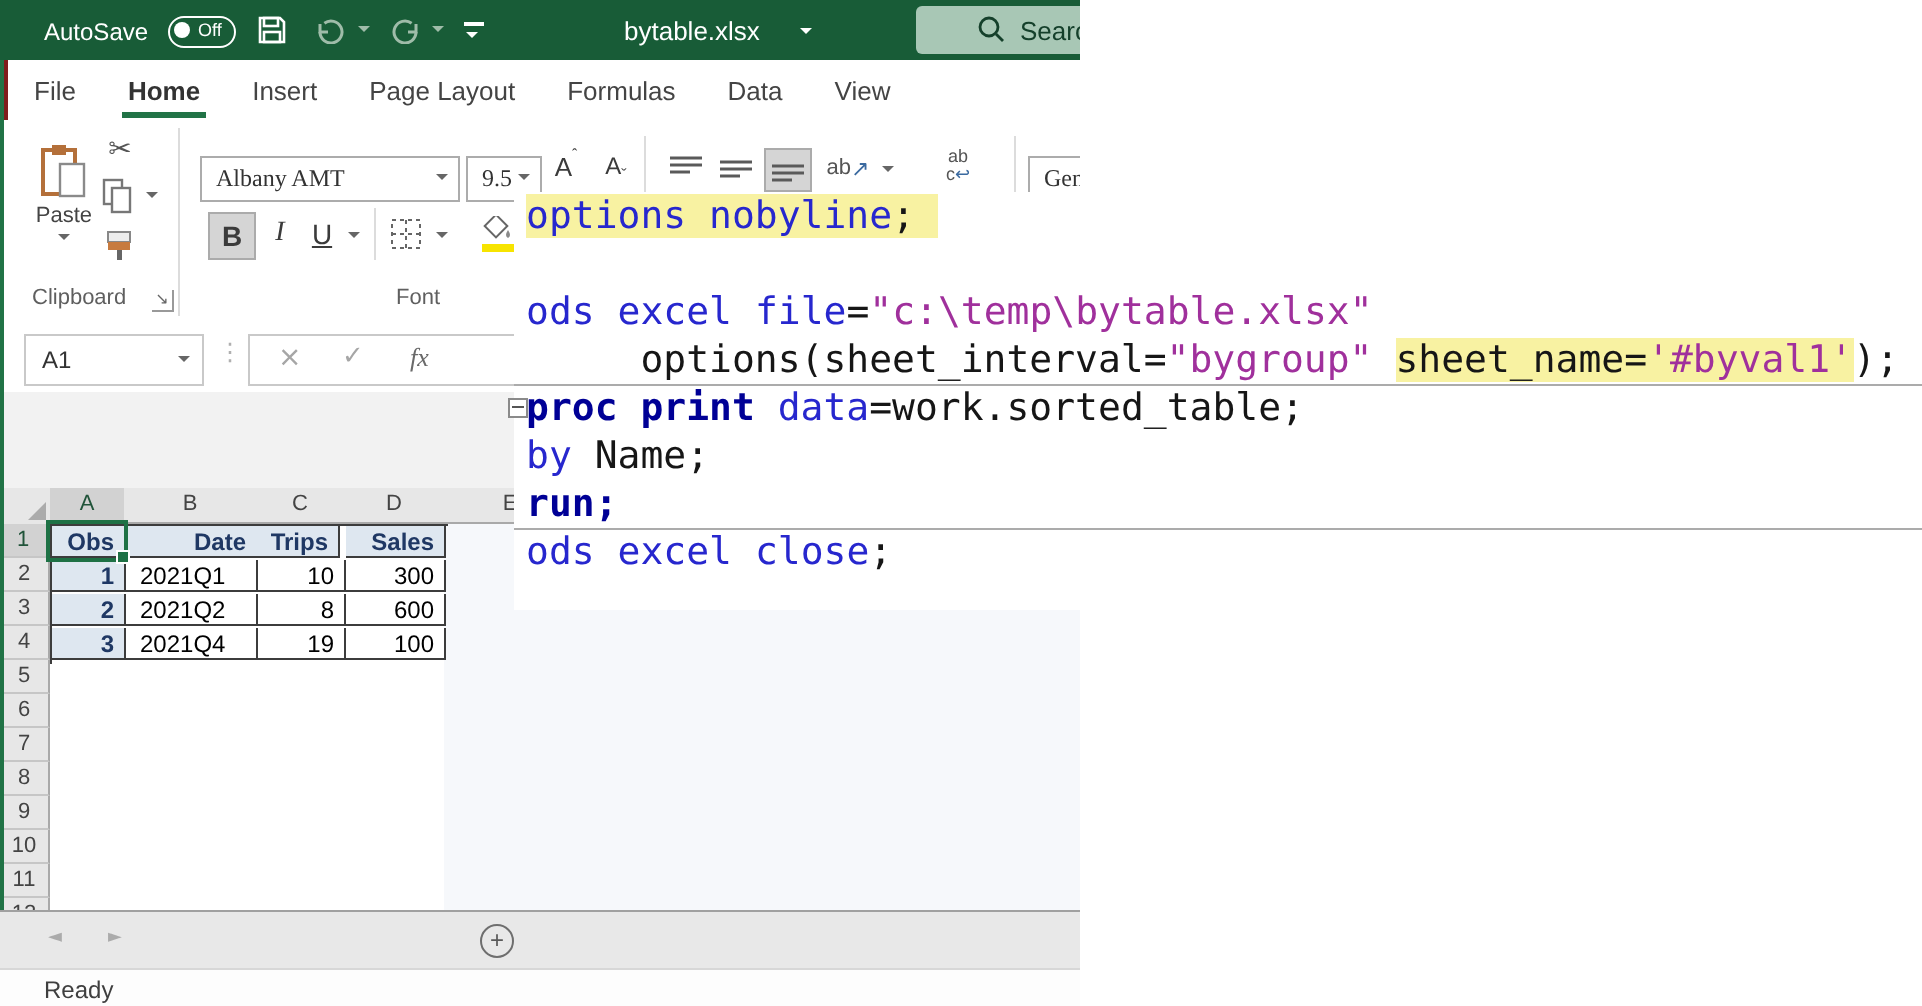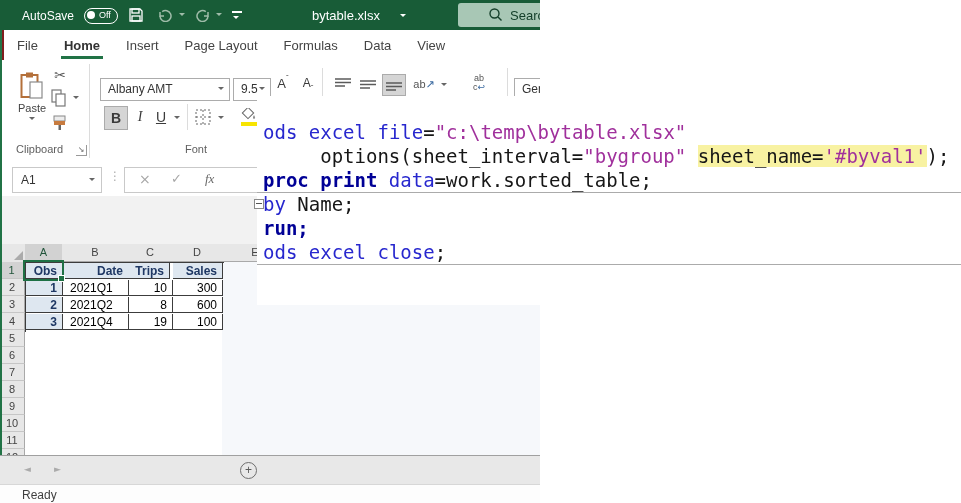--- a/index.html
+++ b/index.html
@@ -32,21 +32,21 @@
   .rtab.active::after{content:"";position:absolute;left:10px;right:10px;bottom:1px;height:3px;background:#217346;}
 
   
   .ribbon{position:absolute;left:0;top:60px;width:540px;height:101px;background:#fff;}
   .vsep{position:absolute;top:4px;width:1px;height:94px;background:#DCDCDC;}
   .vsep.short{height:34px;}
   .grp-label{position:absolute;font-size:11px;color:#5f5f5f;}
   .launch{position:absolute;width:10px;height:10px;border:1px solid #999;border-top:none;border-left:none;font-size:8px;color:#666;line-height:9px;text-align:center;}
   .btn{position:absolute;display:flex;align-items:center;justify-content:center;color:#3b3b3b;}
   .pressed{background:#D5D5D5;border:1px solid #ABABAB;}
-  .combo{position:absolute;height:21px;background:#fff;border:1px solid #ACACAC;font-size:12px;color:#333;overflow:hidden;}
+  .combo{position:absolute;height:21px;background:#fff;border:1px solid #ACACAC;font-size:12px;color:#333;overflow:hidden;font-family:Liberation Serif, serif;}
   .combo .cv{position:absolute;left:7px;top:3px;white-space:nowrap;}
   .combo .cc{position:absolute;right:5px;top:8px;}
   .fontbtn{font-size:14px;}
   .aico{width:22px;height:20px;}
 
   
   .fb-row{position:absolute;left:0;top:161px;width:540px;height:35px;background:#fff;}
   .namebox{position:absolute;left:12px;top:6px;width:88px;height:24px;border:1px solid #C9C9C9;background:#fff;}
   .namebox .nv{position:absolute;left:8px;top:5px;font-size:12px;color:#333;}
   .namebox .cc{position:absolute;right:6px;top:10px;}
@@ -218,21 +218,21 @@
         </svg>
       </div>
       <span class="caret sm gray" style="position:absolute;left:218px;top:56px"></span>
       <div class="btn" style="left:238px;top:45px;width:22px;height:24px;flex-direction:column">
         <svg width="18" height="13" viewBox="0 0 18 13">
           <rect x="4" y="1" width="8" height="8" transform="rotate(45 8 5)" fill="#fff" stroke="#666"></rect>
           <path d="M14 7 q2 3 0 4 q-2 -1 0 -4" fill="#8a8a8a"></path>
         </svg>
         <span style="width:16px;height:4px;background:#F7E400;margin-top:1px"></span>
       </div>
-      <span class="grp-label" style="left:185px;top:83px">Font</span>
+      <span class="grp-label" style="left:198px;top:83px">Font</span>
 
       <div class="btn" style="left:272px;top:13px;width:22px;height:20px;font-size:13px">A<span style="font-size:8px;position:relative;top:-6px">ˆ</span></div>
       <div class="btn" style="left:297px;top:13px;width:22px;height:20px;font-size:12px">A<span style="font-size:8px;position:relative;top:4px">ˇ</span></div>
       <div class="vsep short" style="left:322px;top:8px"></div>
       <div class="btn aico" style="left:332px;top:14px">
         <svg width="18" height="14" stroke="#5A5A5A" stroke-width="1.5">
             <line x1="1" y1="2" x2="17" y2="2"></line>
             <line x1="1" y1="5.5" x2="17" y2="5.5"></line>
             <line x1="1" y1="9" x2="11" y2="9"></line>
           </svg>
@@ -339,20 +339,21 @@
     </div>
 
     <div class="left-edge"></div>
   </div>
 
   <div class="code-panel">
     <div class="divider" style="top:96px"></div>
     <div class="divider" style="top:168px"></div>
     <div class="collapse"></div>
     <div id="code-lines">
+        <div class="cl"><span class="k hl">options</span><span class="p hl"> </span><span class="k hl">nobyline</span><span class="p hl">; </span></div>
         <div class="cl"></div>
         <div class="cl"><span class="k">ods</span><span class="p"> </span><span class="k">excel</span><span class="p"> </span><span class="k">file</span><span class="p">=</span><span class="s">"c:\temp\bytable.xlsx"</span></div>
         <div class="cl"><span class="p">     options(sheet_interval=</span><span class="s">"bygroup"</span><span class="p"> </span><span class="p hl">sheet_name=</span><span class="s hl">'#byval1'</span><span class="p">);</span></div>
         <div class="cl"><span class="b">proc print</span><span class="p"> </span><span class="k">data</span><span class="p">=work.sorted_table;</span></div>
         <div class="cl"><span class="k">by</span><span class="p"> Name;</span></div>
         <div class="cl"><span class="b">run;</span></div>
         <div class="cl"><span class="k">ods</span><span class="p"> </span><span class="k">excel</span><span class="p"> </span><span class="k">close</span><span class="p">;</span></div>
       </div>
   </div>
 

